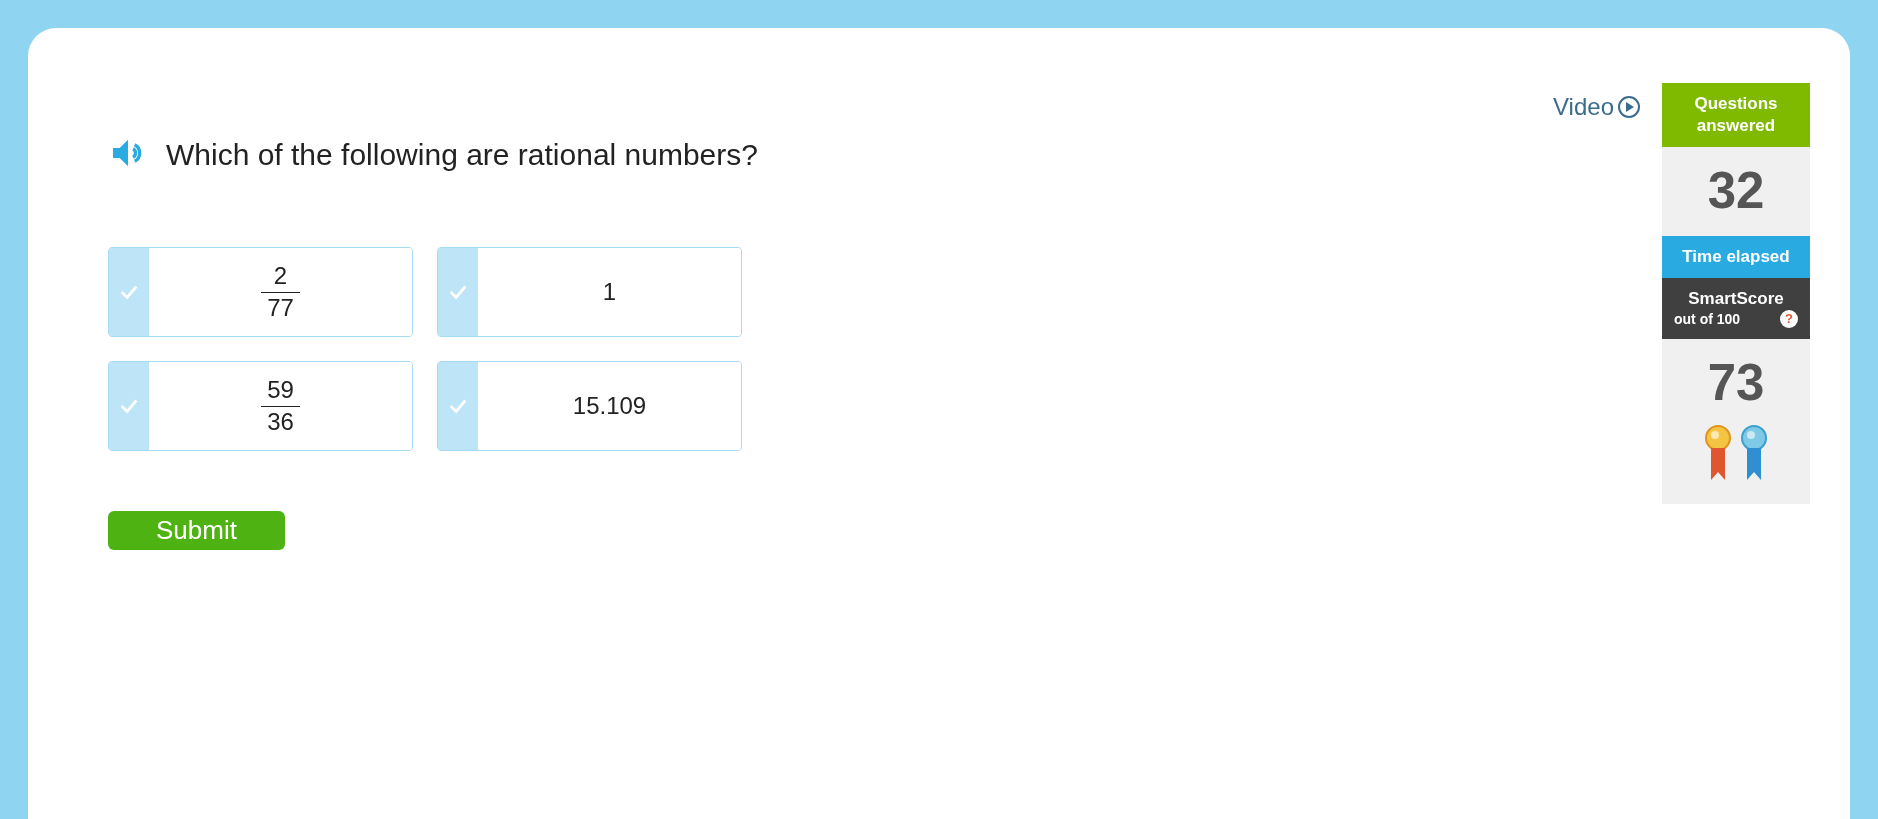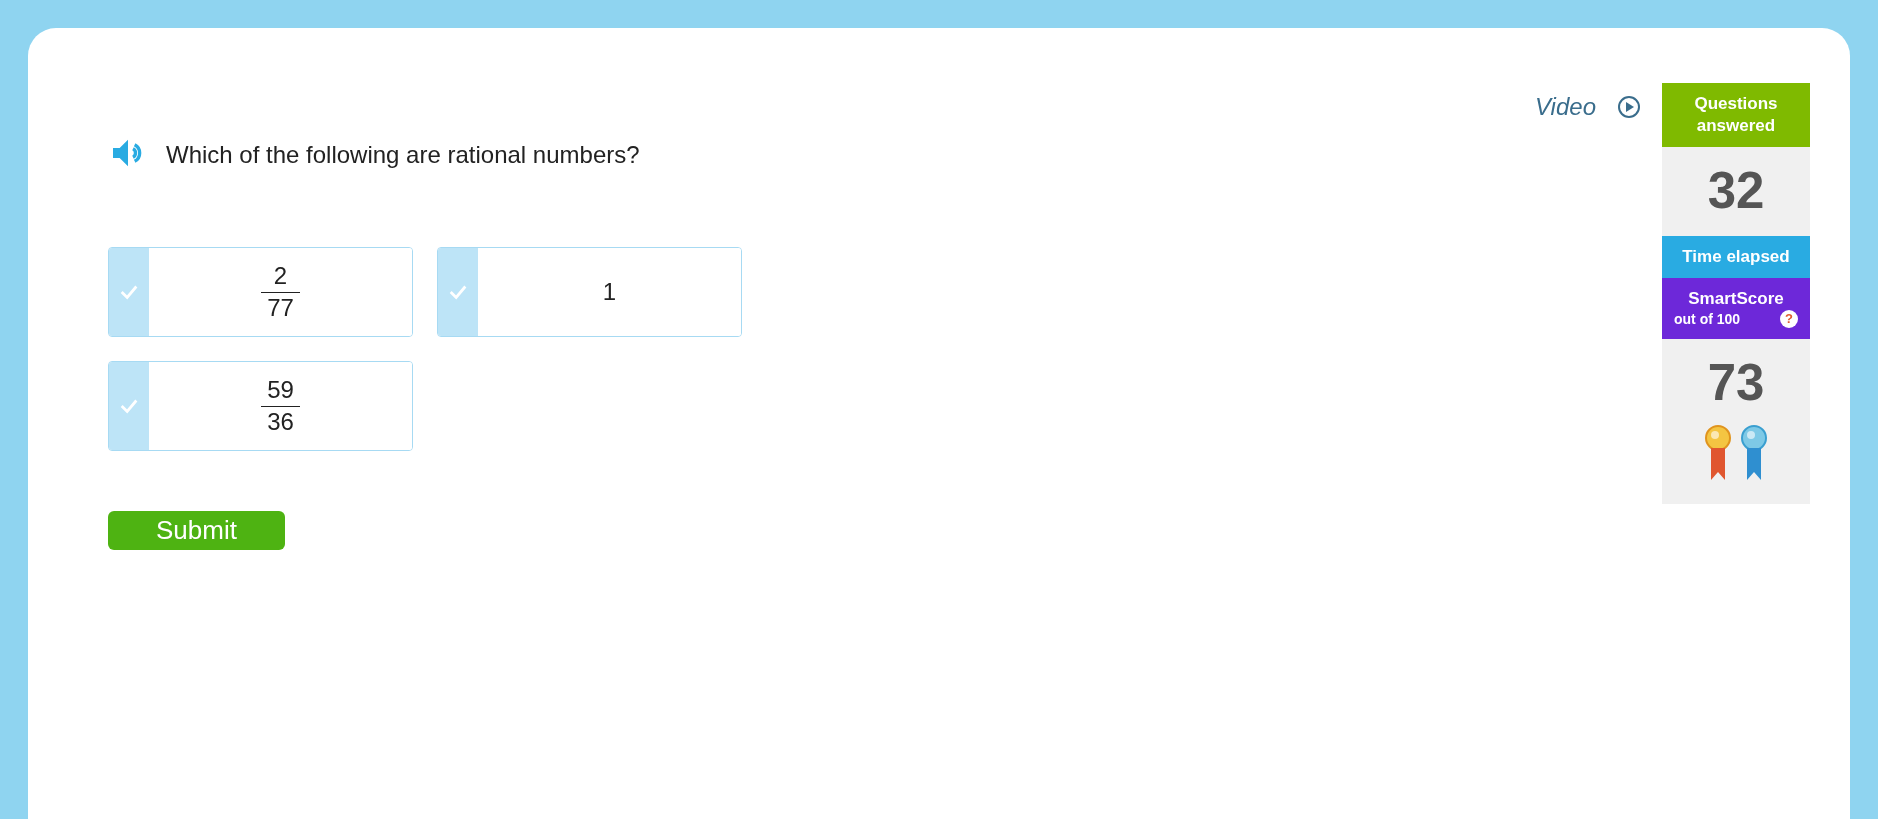--- a/index.html
+++ b/index.html
@@ -20,23 +20,22 @@
     padding: 55px 0 0 0;
   }
   .video-link {
     position: absolute;
     top: 65px;
     right: 210px;
     color: #3a6d8c;
     font-size: 24px;
     display: flex;
     align-items: center;
-    gap: 22px;
+    gap: 4px;
     cursor: pointer;
-    font-style: italic;
   }
   .video-link .play-circle {
     width: 22px; height: 22px;
     border: 2px solid #3a6d8c;
     border-radius: 50%;
     display: flex; align-items: center; justify-content: center;
   }
   .video-link .play-circle svg { width: 10px; height: 10px; fill: #3a6d8c; margin-left: 2px; }
 
   .question-area {
@@ -45,21 +44,21 @@
   .question-row {
     display: flex;
     align-items: center;
     gap: 18px;
     margin-top: 50px;
     margin-bottom: 70px;
   }
   .speaker-icon { color: #29abe2; cursor: pointer; }
   .speaker-icon svg { width: 40px; height: 40px; }
   .question-text {
-    font-size: 24px;
+    font-size: 30px;
     color: #222;
   }
   .options {
     display: grid;
     grid-template-columns: 305px 305px;
     gap: 24px 24px;
     margin-bottom: 60px;
   }
   .option {
     display: flex;
@@ -114,21 +113,21 @@
   .panel { margin-bottom: 0; }
   .panel-header {
     color: #fff;
     font-size: 17px;
     font-weight: bold;
     padding: 10px 12px;
     line-height: 1.3;
   }
   .panel-header.green { background: #7fba00; }
   .panel-header.blue { background: #29abe2; }
-  .panel-header.orange { background: #6d28d9; }
+  .panel-header.orange { background: #404040; }
   .panel-body {
     background: #f0f0f0;
     padding: 14px 4px 16px 4px;
   }
   .big-number {
     font-size: 51px;
     font-weight: bold;
     color: #555;
   }
   .time-row {
@@ -227,20 +226,30 @@
             </svg>
         </div>
         <div class="option-content">
           <div class="fraction">
             <span class="num">59</span>
             <span class="den">36</span>
           </div>
         </div>
       </div>
 
+      <div class="option selected">
+        <div class="check-box">
+          <svg viewBox="0 0 24 24">
+              <path d="M4 12 L10 18 L20 6"></path>
+            </svg>
+        </div>
+        <div class="option-content">
+          <span>15.109</span>
+        </div>
+      </div>
 
     </div>
 
     <button class="submit-btn">Submit</button>
   </div>
 
   <div class="sidebar">
 
     <div class="panel">
       <div class="panel-header green">Questions answered</div>

